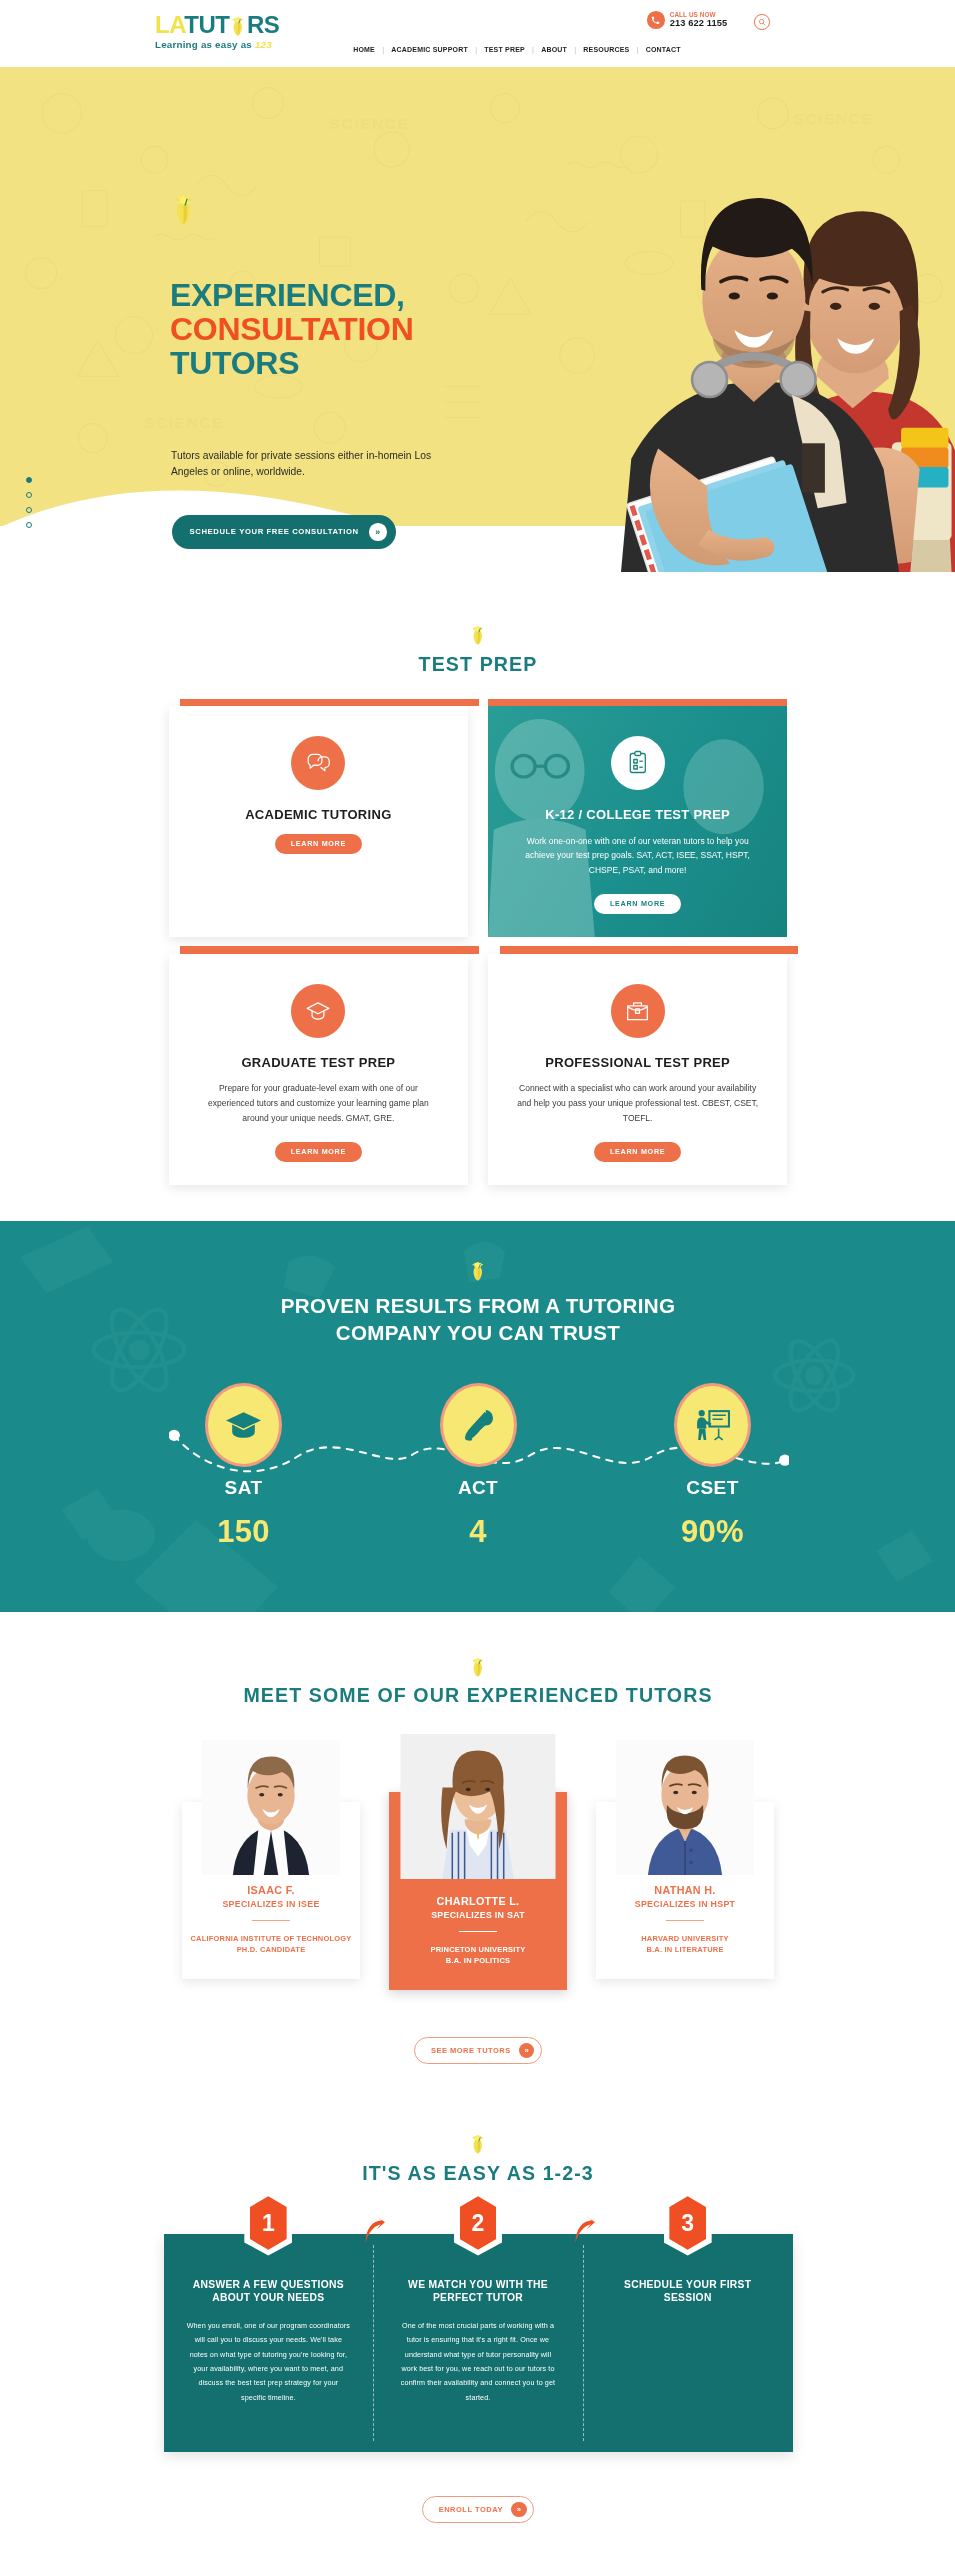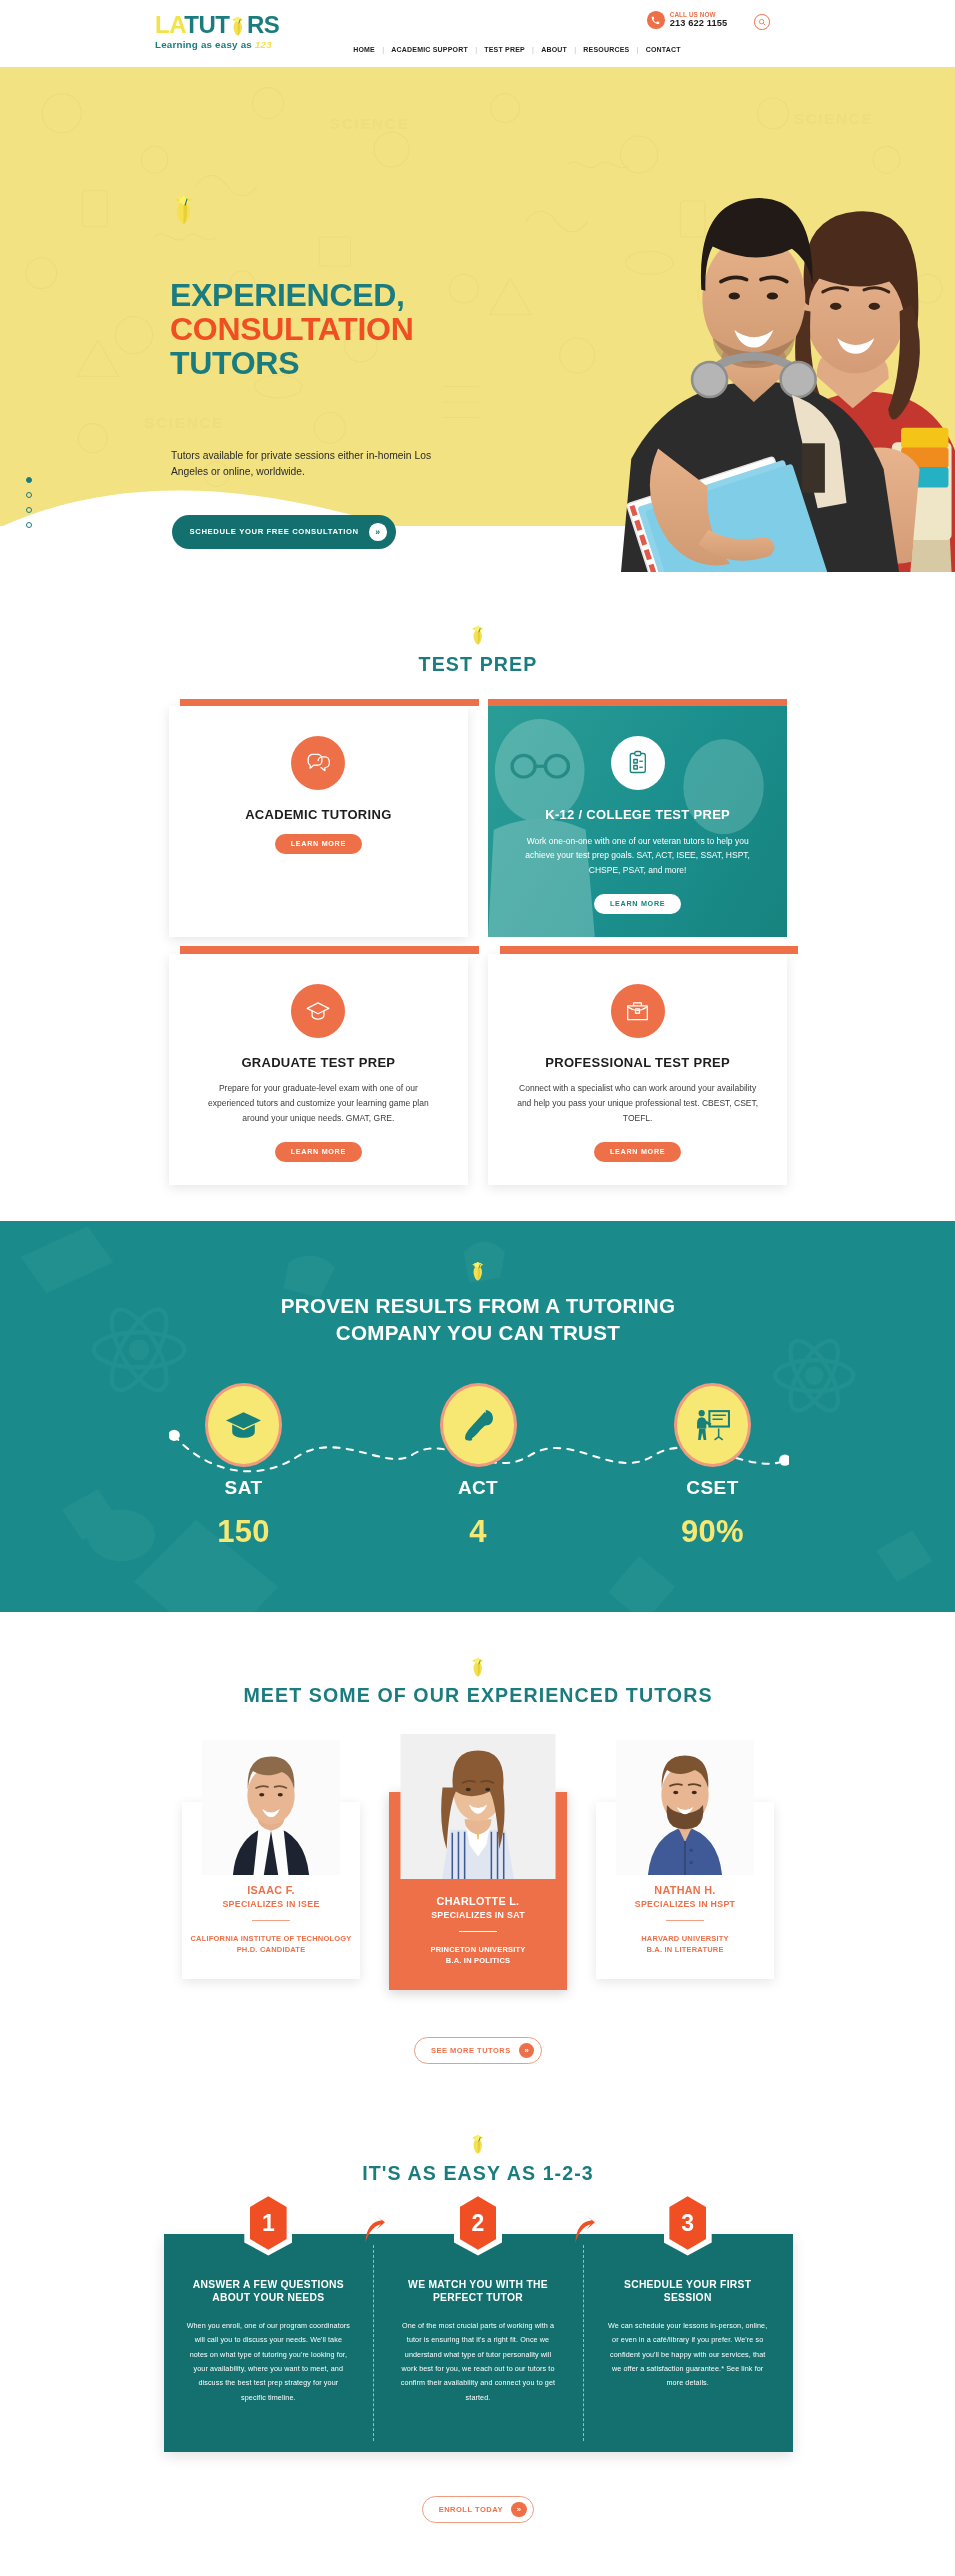--- a/index.html
+++ b/index.html
@@ -672,21 +672,20 @@
       </div>
 
       <div class="step">
         <div class="step-badge">
           <div class="hex"></div>
             <div class="hex2">
               <span class="num">3</span>
             </div>
         </div>
         <div class="step-title">SCHEDULE YOUR FIRST SESSION</div>
-        <div class="step-body">We can schedule your lessons in-person, online, or even in a café/library if you prefer. We're so confident you'll be happy with our services, that we offer a satisfaction guarantee.* See link for more details.</div>
       </div>
 
     </div>
 
     <div class="center easy-cta">
       <button class="btn-outline">
         <span class="lbl">ENROLL TODAY</span>
         <span class="chev">»</span>
       </button>
     </div>

